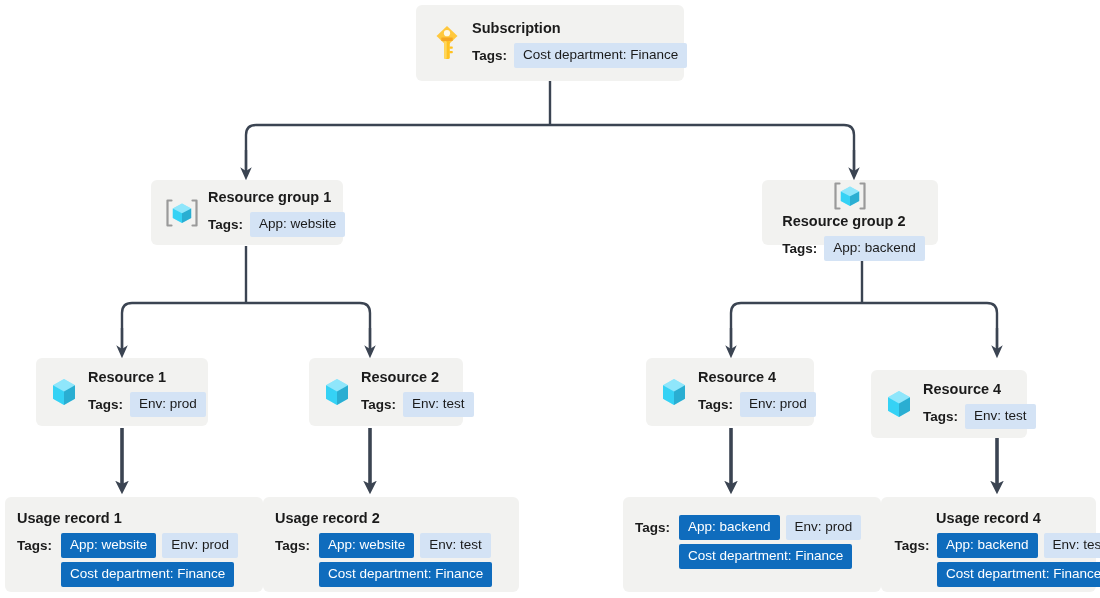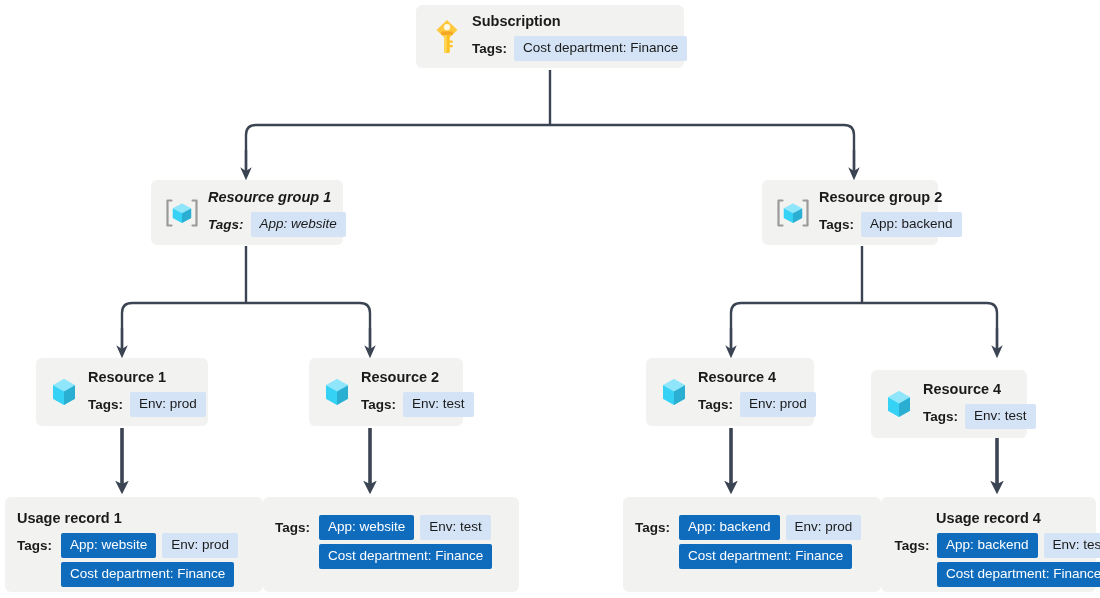--- a/index.html
+++ b/index.html
@@ -84,34 +84,34 @@
   .tag.solid {
     background: #0f6cbd;
     color: #ffffff;
   }
 
   
   #node-subscription {
     left: 416px;
     top: 5px;
     width: 268px;
-    height: 63px;
+    height: 76px;
     padding: 0 14px;
   }
   #node-subscription .icon-wrap { width: 34px; }
   #node-subscription .body { margin-left: 8px; }
 
   
   .rg-node {
     height: 65px;
     padding: 0 12px;
     top: 180px;
   }
-  #node-rg1 { left: 151px; width: 192px; font-style: italic; }
-  #node-rg2 { left: 762px; width: 176px; }
+  #node-rg1 { left: 151px; width: 192px; }
+  #node-rg2 { left: 762px; width: 176px; flex-direction: column; }
   .rg-node .icon-wrap { width: 38px; }
   .rg-node .body { margin-left: 7px; }
 
   
   .res-node {
     height: 68px;
     padding: 0 12px;
     top: 358px;
   }
   #node-res1 { left: 36px;  width: 172px; }
@@ -347,20 +347,21 @@
         <span class="tag solid">App: website</span>
         <span class="tag light">Env: prod</span>
       </div>
       <div class="ur-row indent">
         <span class="tag solid">Cost department: Finance</span>
       </div>
     </div>
   </div>
 
   <div class="node ur-node" id="node-ur2">
+    <div class="ur-title">Usage record 2</div>
     <div class="ur-rows">
       <div class="ur-row">
         <span class="tags-label">Tags:</span>
         <span class="tag solid">App: website</span>
         <span class="tag light">Env: test</span>
       </div>
       <div class="ur-row indent">
         <span class="tag solid">Cost department: Finance</span>
       </div>
     </div>

